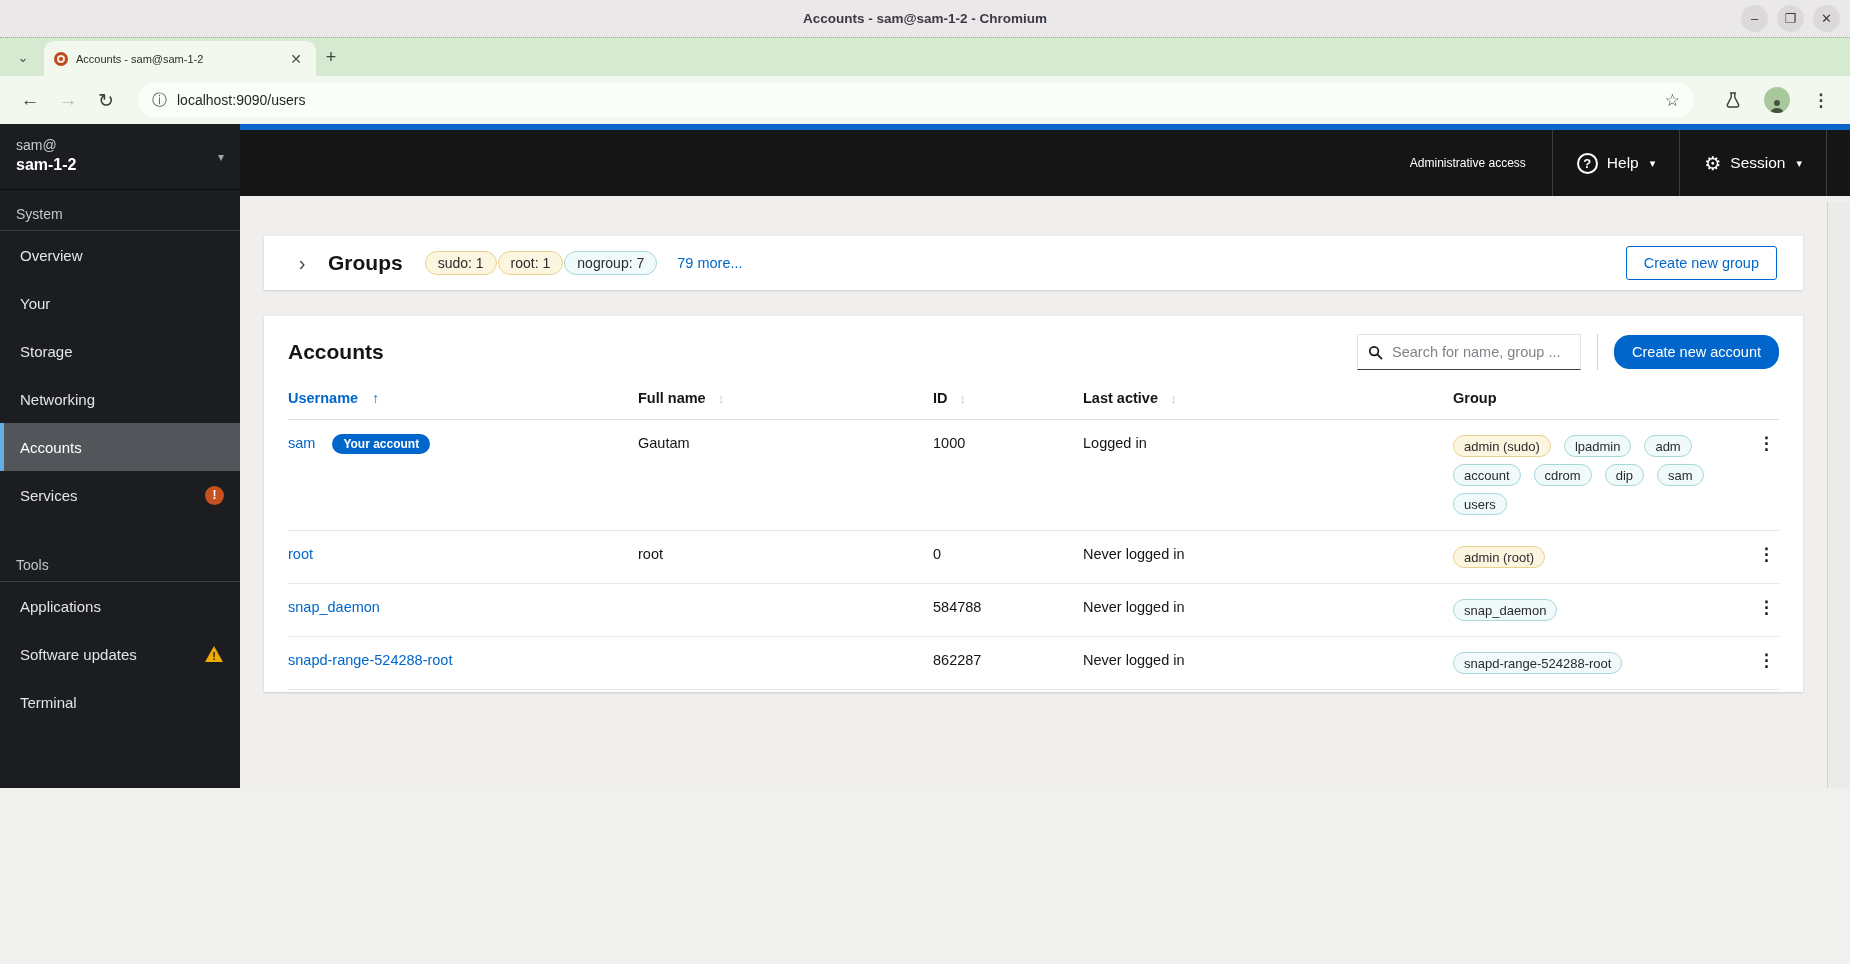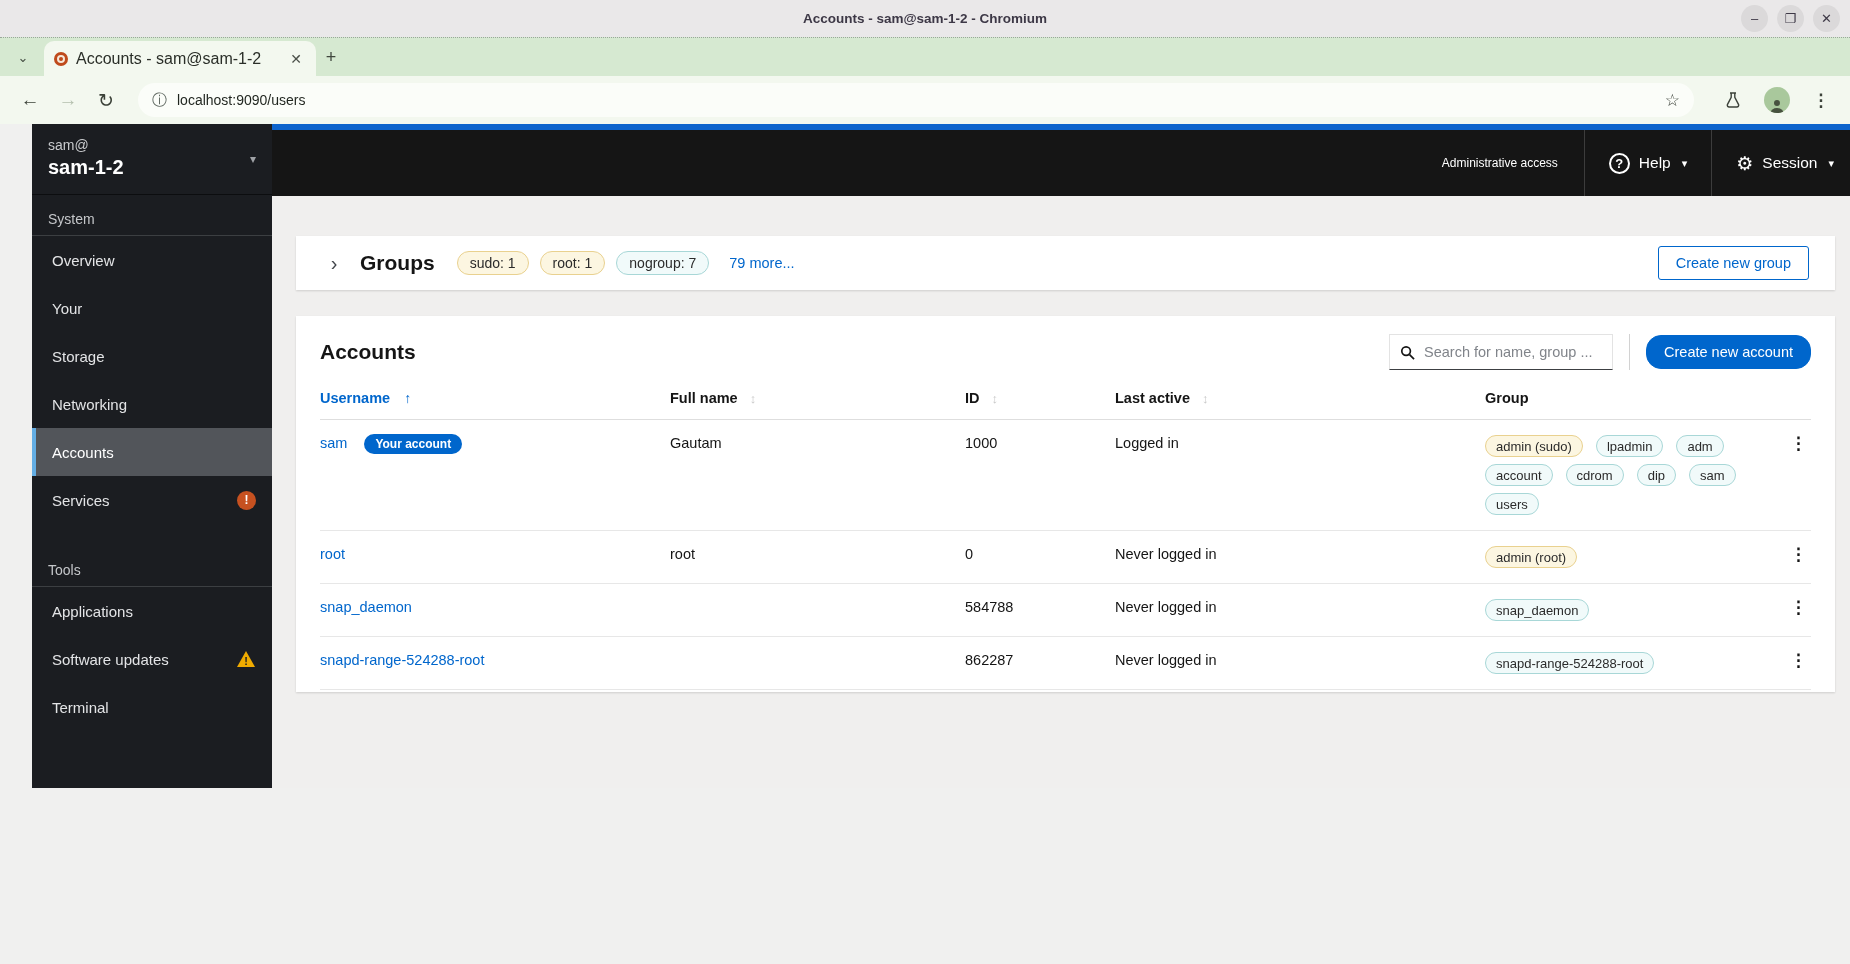--- a/index.html
+++ b/index.html
@@ -17,21 +17,21 @@
 
   .tabstrip { height:39px; background:#d6e9d1; border-top:1px dotted #9aa79a;
               display:flex; align-items:flex-end; }
   .tab-search { width:30px; height:30px; margin:0 6px 4px 8px; border:none; background:transparent;
                 border-radius:50%; font-size:13px; color:#444d43; }
   .tab { width:272px; height:35px; background:#f3f8ef; border-radius:10px 10px 0 0;
          display:flex; align-items:center; padding:0 10px; gap:8px; }
   .favicon { width:14px; height:14px; border-radius:50%; border:3px solid #bf4a1c;
              background:#f6e7d9; position:relative; flex:none; }
   .favicon::after { content:""; position:absolute; inset:2px; border-radius:50%; background:#bf4a1c; }
-  .tab-title { font-size:16px; color:#2a2e28; white-space:nowrap; overflow:hidden; flex:1; }
+  .tab-title { font-size:11px; color:#2a2e28; white-space:nowrap; overflow:hidden; flex:1; }
   .tab-close { border:none; background:transparent; font-size:14px; color:#4a4f48; width:20px; }
   .new-tab { border:none; background:transparent; font-size:18px; color:#3f463d;
              width:30px; height:30px; margin-bottom:4px; }
 
   .toolbar { height:48px; background:#f3f8ef; display:flex; align-items:center;
              padding:0 14px; gap:6px; }
   .nav-btn { border:none; background:transparent; font-size:19px; width:32px; height:32px;
              border-radius:50%; color:#3a4037; }
   .nav-btn.disabled { color:#b3bfad; }
   .urlbar { flex:1; height:34px; margin:0 10px; background:#fbfdf9; border-radius:17px;
@@ -39,27 +39,27 @@
   .site-info { font-size:15px; color:#5f6861; }
   .url-text { flex:1; font-size:14px; color:#1f241e; }
   .star-btn { border:none; background:transparent; font-size:17px; color:#3c423a; }
   .tool-ic { border:none; background:transparent; width:30px; height:30px; margin-left:8px;
              display:flex; align-items:center; justify-content:center; }
   .avatar { width:26px; height:26px; border-radius:50%; background:#a9c89c;
             display:flex; align-items:flex-end; justify-content:center; overflow:hidden; }
   .kebab-browser { font-size:17px; color:#3c423a; font-weight:bold; }
 
   
-  .app { display:flex; height:664px;padding-left:32px; }
+  .app { display:flex; height:664px; }
   .sidebar { width:240px; background:#1b1d21; color:#e8e9ea; flex:none;
              display:flex; flex-direction:column; }
   .host-switcher { padding:13px 16px 15px; border-bottom:1px solid #0c0d0f;
                    position:relative; cursor:pointer; }
   .host-user { font-size:14px; color:#c8cacd; }
-  .host-name { font-size:20px; font-weight:bold; color:#fff; margin-top:3px; }
+  .host-name { font-size:16px; font-weight:bold; color:#fff; margin-top:3px; }
   .host-caret { position:absolute; right:16px; top:50%; transform:translateY(-50%);
                 color:#9fa2a6; font-size:12px; }
   .side-search { margin:20px 16px 6px; position:relative; }
   .side-search input { width:100%; height:37px; background:#202226; border:1px solid #8a8d90;
                        color:#e8e9ea; font-size:15px; padding:0 10px 0 36px;
                        font-family:"Liberation Sans", sans-serif; }
   .side-search input::placeholder { color:#bcbec1; }
   .side-search svg { position:absolute; left:11px; top:10px; }
   .nav-section-title { padding:16px 16px 8px; font-size:14px; color:#c5c7ca; }
   .nav-hr { border:none; border-top:1px solid #3c3f42; margin:0; }
@@ -281,21 +281,21 @@
       <div class="mast-endpad"></div>
     </header>
 
     <div class="scroll-strip"></div>
 
     <div class="content">
 
       <section class="card groups-card">
         <button class="expand-btn"><span>›</span></button>
         <h2 class="groups-title">Groups</h2>
-        <span id="groups-badges" style="display:flex;gap:11px;">
+        <span id="groups-badges" style="display:flex;gap:1px;">
             <span class="badge gold">sudo: 1</span>
             <span class="badge gold">root: 1</span>
             <span class="badge cyan">nogroup: 7</span>
           </span>
         <a class="link" style="margin-left:6px;">79 more...</a>
         <div class="groups-right">
           <button class="btn-secondary">Create new group</button>
         </div>
       </section>
 

